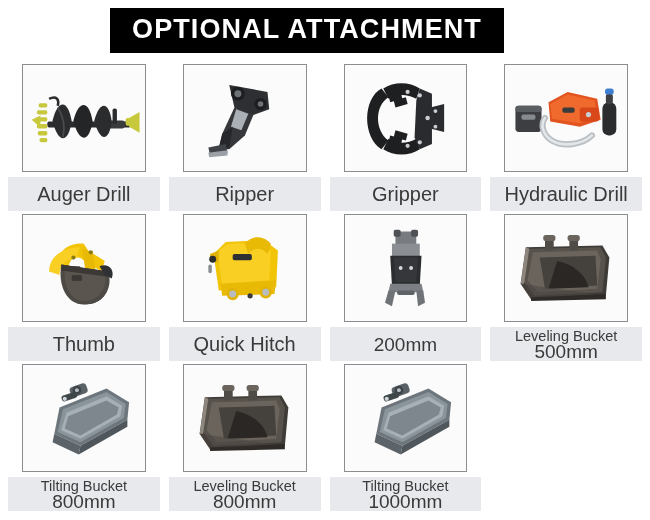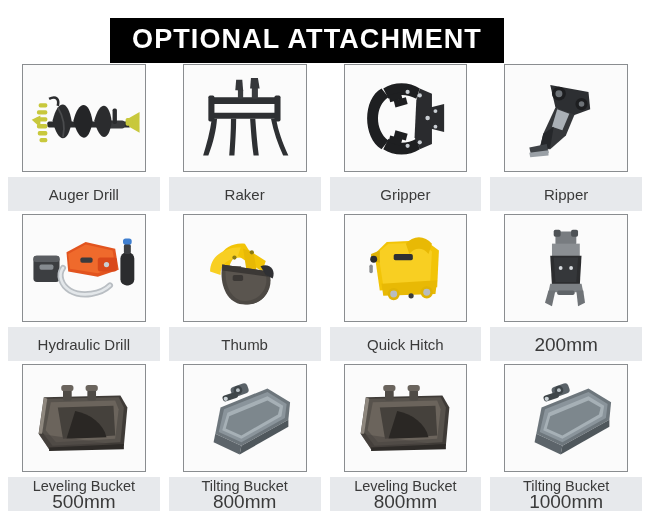--- a/index.html
+++ b/index.html
@@ -5,21 +5,21 @@
   html,body{margin:0;padding:0;}
   body{
     width:650px;height:520px;overflow:hidden;background:#ffffff;
     font-family:"Liberation Sans",sans-serif;
     -webkit-font-smoothing:antialiased;
   }
   #page{position:relative;width:650px;height:520px;background:#fff;}
 
   
   .banner-wrap{
-    position:absolute;left:0;top:18px;width:614px;
+    position:absolute;left:0;top:8px;width:614px;
     display:flex;justify-content:center;align-items:center;
   }
   .banner{
     background:#000000;color:#ffffff;
     padding:6px 20px 8px 20px;
     font-size:27px;font-weight:bold;letter-spacing:1.1px;
     line-height:1;white-space:nowrap;
     border:2px solid #000;
   }
 
@@ -39,21 +39,21 @@
   }
   .art{position:absolute;inset:0;}
   .label{
     margin-top:5px;height:34px;background:#e7e9ec;
     display:flex;flex-direction:column;justify-content:center;align-items:center;
     text-align:center;color:#3a3a3a;
     font-size:14.5px;line-height:15px;
     padding:0 2px;box-sizing:border-box;
   }
   .label .l2{font-size:19px;}
-  .label.single{font-size:15px;}
+  .label.single{font-size:20px;}
 
   
   svg{display:block;width:100%;height:100%;}
 </style>
 </head>
 <body>
 
 <div id="page">
 
   <div class="banner-wrap">
@@ -92,39 +92,37 @@
           </div>
         </div>
         <div class="label single">
           <span class="l1">Auger Drill</span>
         </div>
       </div>
       <div class="card">
         <div class="thumb">
           <div class="art">
             <svg viewBox="0 0 140 104" preserveAspectRatio="xMidYMid meet">
-  <g fill="#2e3033">
-    <rect x="30" y="28" width="80" height="8" rx="2"></rect>
-    <rect x="30" y="46" width="80" height="7" rx="2"></rect>
-    <rect x="28" y="26" width="7" height="30" rx="2"></rect>
-    <rect x="104" y="26" width="7" height="30" rx="2"></rect>
-    <rect x="62" y="18" width="6" height="12" rx="2" fill="#3a3c3f"></rect>
-    <rect x="78" y="16" width="7" height="14" rx="2" fill="#3a3c3f"></rect>
-    <path d="M60 8 l7 0 l1 12 l-9 0 z" fill="#35373a"></path>
-    <path d="M77 6 l8 0 l2 12 l-11 0 z" fill="#35373a"></path>
-    <path d="M32 53 C30 68 26 82 22 95 l6 0 C34 80 37 66 38 53 Z"></path>
-    <path d="M54 53 C54 68 53 82 52 95 l6 0 C59 80 60 66 60 53 Z"></path>
-    <path d="M76 53 C77 68 78 82 80 95 l6 0 C84 80 83 66 82 53 Z"></path>
-    <path d="M100 53 C103 68 108 82 114 95 l6 0 C113 80 108 66 106 53 Z"></path>
-  </g>
-</svg>
-          </div>
-        </div>
-        <div class="label single">
-          <span class="l1">Raker</span>
+  <g>
+    <path d="M52 14 L96 22 L98 42 L76 50 L58 40 Z" fill="#2d2f32"></path>
+    <circle cx="62" cy="24" r="8" fill="#1d1e20"></circle>
+    <circle cx="62" cy="24" r="4" fill="#6d7277"></circle>
+    <circle cx="88" cy="36" r="7" fill="#1d1e20"></circle>
+    <circle cx="88" cy="36" r="3.2" fill="#6d7277"></circle>
+    <path d="M58 40 L80 48 L70 72 L52 88 L40 88 L44 70 Z" fill="#35373a"></path>
+    <path d="M60 42 L74 47 L66 66 L54 62 Z" fill="#aab0b6"></path>
+    <path d="M44 70 L56 62 L52 86 L39 90 Z" fill="#25272a"></path>
+    <path d="M28 86 L48 82 L50 92 L30 95 Z" fill="#3f4347"></path>
+    <path d="M28 92 L50 89 L50 95 L29 97 Z" fill="#9aa0a6"></path>
+  </g>
+</svg>
+          </div>
+        </div>
+        <div class="label single">
+          <span class="l1">Ripper</span>
         </div>
       </div>
       <div class="card">
         <div class="thumb">
           <div class="art">
             <svg viewBox="0 0 140 104" preserveAspectRatio="xMidYMid meet">
   <g fill="#1e1f21">
     <path d="M42 18 C20 30 20 74 42 88 L50 78 C34 66 34 38 50 28 Z"></path>
     <path d="M44 18 C56 10 74 10 86 18 L82 30 C72 24 58 24 50 30 Z"></path>
     <path d="M44 88 C56 96 74 96 86 88 L82 76 C72 82 58 82 50 76 Z"></path>
@@ -142,43 +140,20 @@
                 <circle cx="86" cy="80" r="2.4"></circle>
     <circle cx="95" cy="52" r="2.6"></circle>
                 <circle cx="104" cy="44" r="2.2"></circle>
     <circle cx="104" cy="62" r="2.2"></circle>
   </g>
 </svg>
           </div>
         </div>
         <div class="label single">
           <span class="l1">Gripper</span>
-        </div>
-      </div>
-      <div class="card">
-        <div class="thumb">
-          <div class="art">
-            <svg viewBox="0 0 140 104" preserveAspectRatio="xMidYMid meet">
-  <g>
-    <path d="M52 14 L96 22 L98 42 L76 50 L58 40 Z" fill="#2d2f32"></path>
-    <circle cx="62" cy="24" r="8" fill="#1d1e20"></circle>
-    <circle cx="62" cy="24" r="4" fill="#6d7277"></circle>
-    <circle cx="88" cy="36" r="7" fill="#1d1e20"></circle>
-    <circle cx="88" cy="36" r="3.2" fill="#6d7277"></circle>
-    <path d="M58 40 L80 48 L70 72 L52 88 L40 88 L44 70 Z" fill="#35373a"></path>
-    <path d="M60 42 L74 47 L66 66 L54 62 Z" fill="#aab0b6"></path>
-    <path d="M44 70 L56 62 L52 86 L39 90 Z" fill="#25272a"></path>
-    <path d="M28 86 L48 82 L50 92 L30 95 Z" fill="#3f4347"></path>
-    <path d="M28 92 L50 89 L50 95 L29 97 Z" fill="#9aa0a6"></path>
-  </g>
-</svg>
-          </div>
-        </div>
-        <div class="label single">
-          <span class="l1">Ripper</span>
         </div>
       </div>
       <div class="card">
         <div class="thumb">
           <div class="art">
             <svg viewBox="0 0 140 104" preserveAspectRatio="xMidYMid meet">
   <g>
     <rect x="12" y="38" width="30" height="30" rx="4" fill="#3c3e41"></rect>
     <rect x="12" y="38" width="30" height="7" rx="3" fill="#5a5d61"></rect>
     <rect x="19" y="48" width="16" height="6" rx="2" fill="#868b90"></rect>

